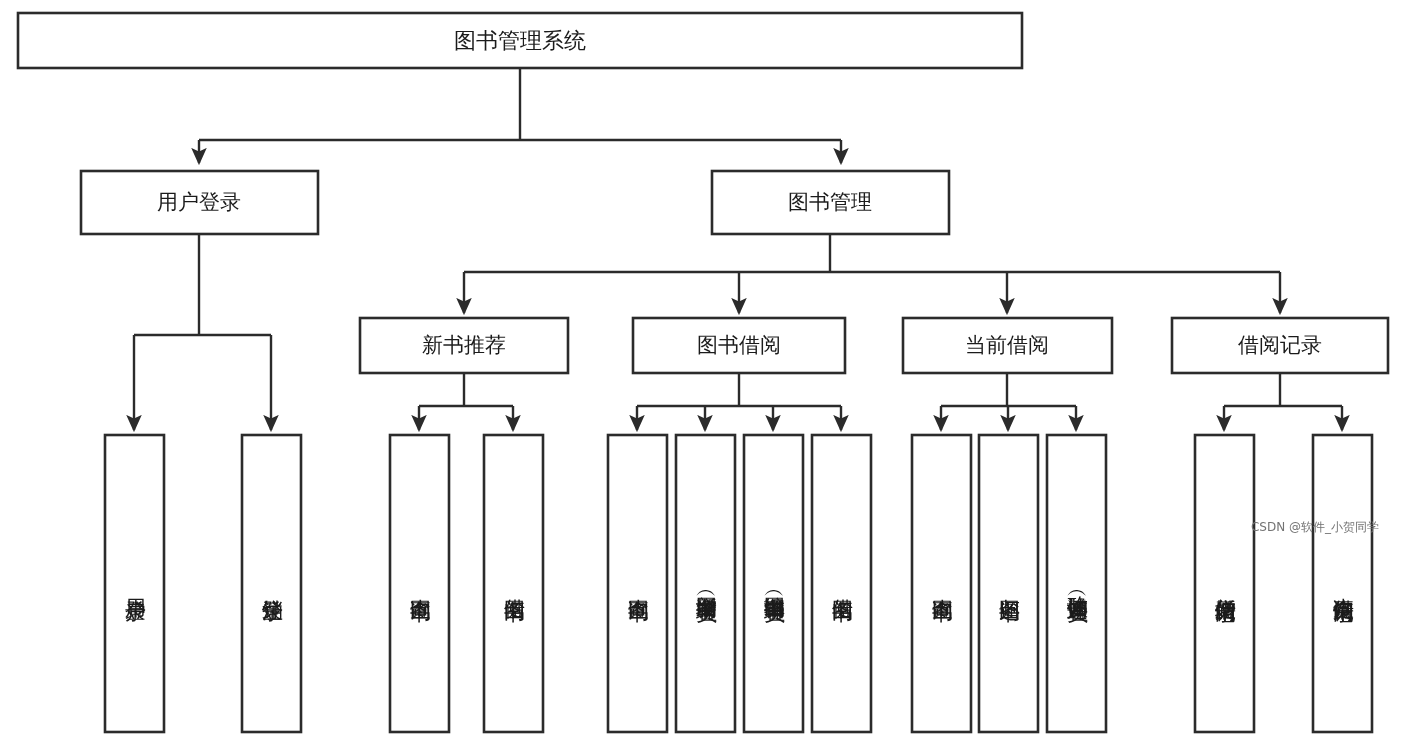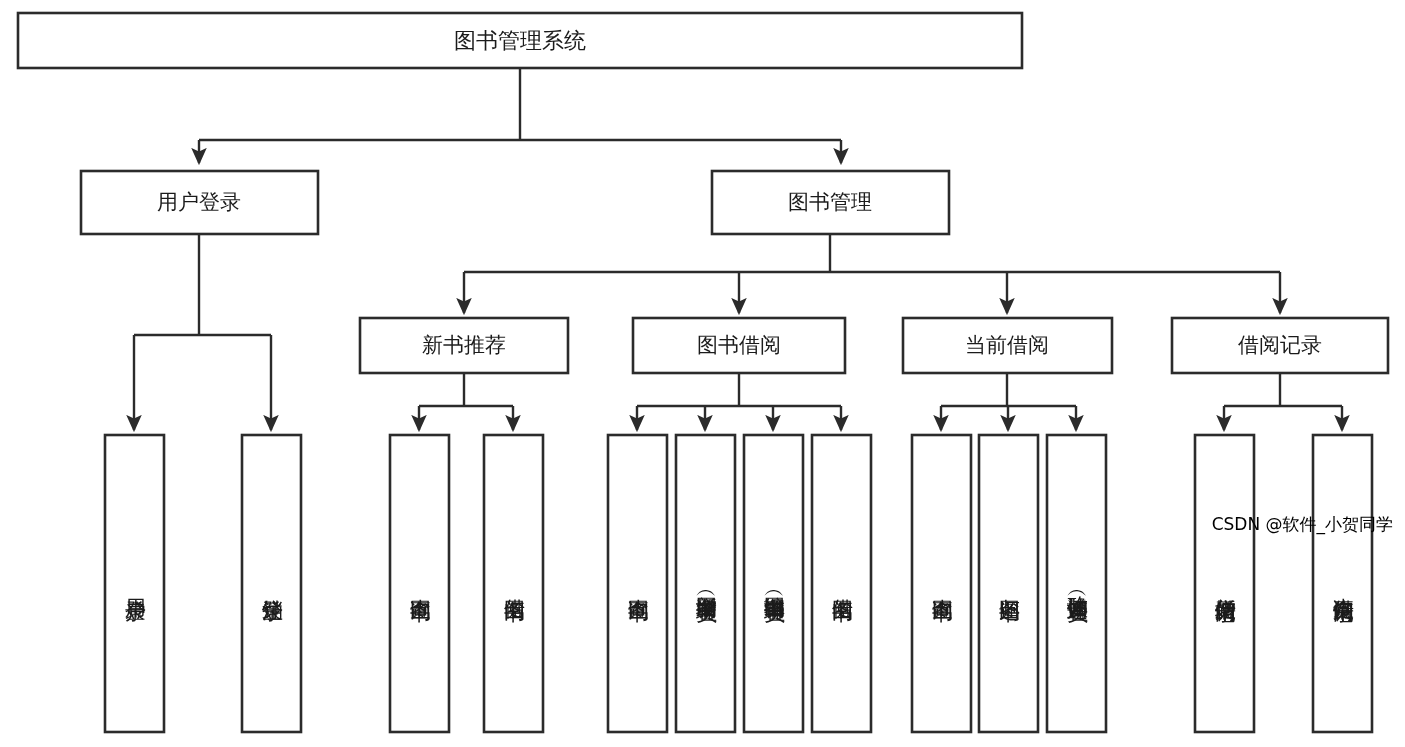--- a/index.html
+++ b/index.html
@@ -11,21 +11,21 @@
   .link{fill:none;stroke:#2b2b2b;stroke-width:2.4;}
   .arrowhead{fill:#2b2b2b;stroke:none;}
   .htext{font-family:"DejaVu Sans","Liberation Sans",sans-serif;
          font-size:21px;fill:#1b1b1b;text-anchor:middle;dominant-baseline:middle;}
   .htext-root{font-size:22px;}
   .vlabel{position:absolute;display:flex;align-items:center;justify-content:center;
           writing-mode:vertical-rl;text-orientation:upright;
           font-family:"DejaVu Sans","Liberation Sans",sans-serif;
           font-size:21px;line-height:1.04;color:#1b1b1b;letter-spacing:1px;
           white-space:nowrap;pointer-events:none;}
-  #watermark{position:absolute;right:12px;bottom:4px;font-size:17px;color:#000000;
+  #watermark{position:absolute;right:26px;bottom:4px;font-size:12px;color:#737373;
              font-family:"DejaVu Sans","Liberation Sans",sans-serif;white-space:nowrap;}
 </style>
 </head>
 <body>
 
 <div id="diagram-root">
 
   <svg id="tree" viewBox="0 0 1405 747">
     <defs>
       <marker id="arrow" viewBox="0 0 12 12" refX="10.5" refY="6" markerWidth="7.2" markerHeight="7.2" orient="auto-start-reverse">

